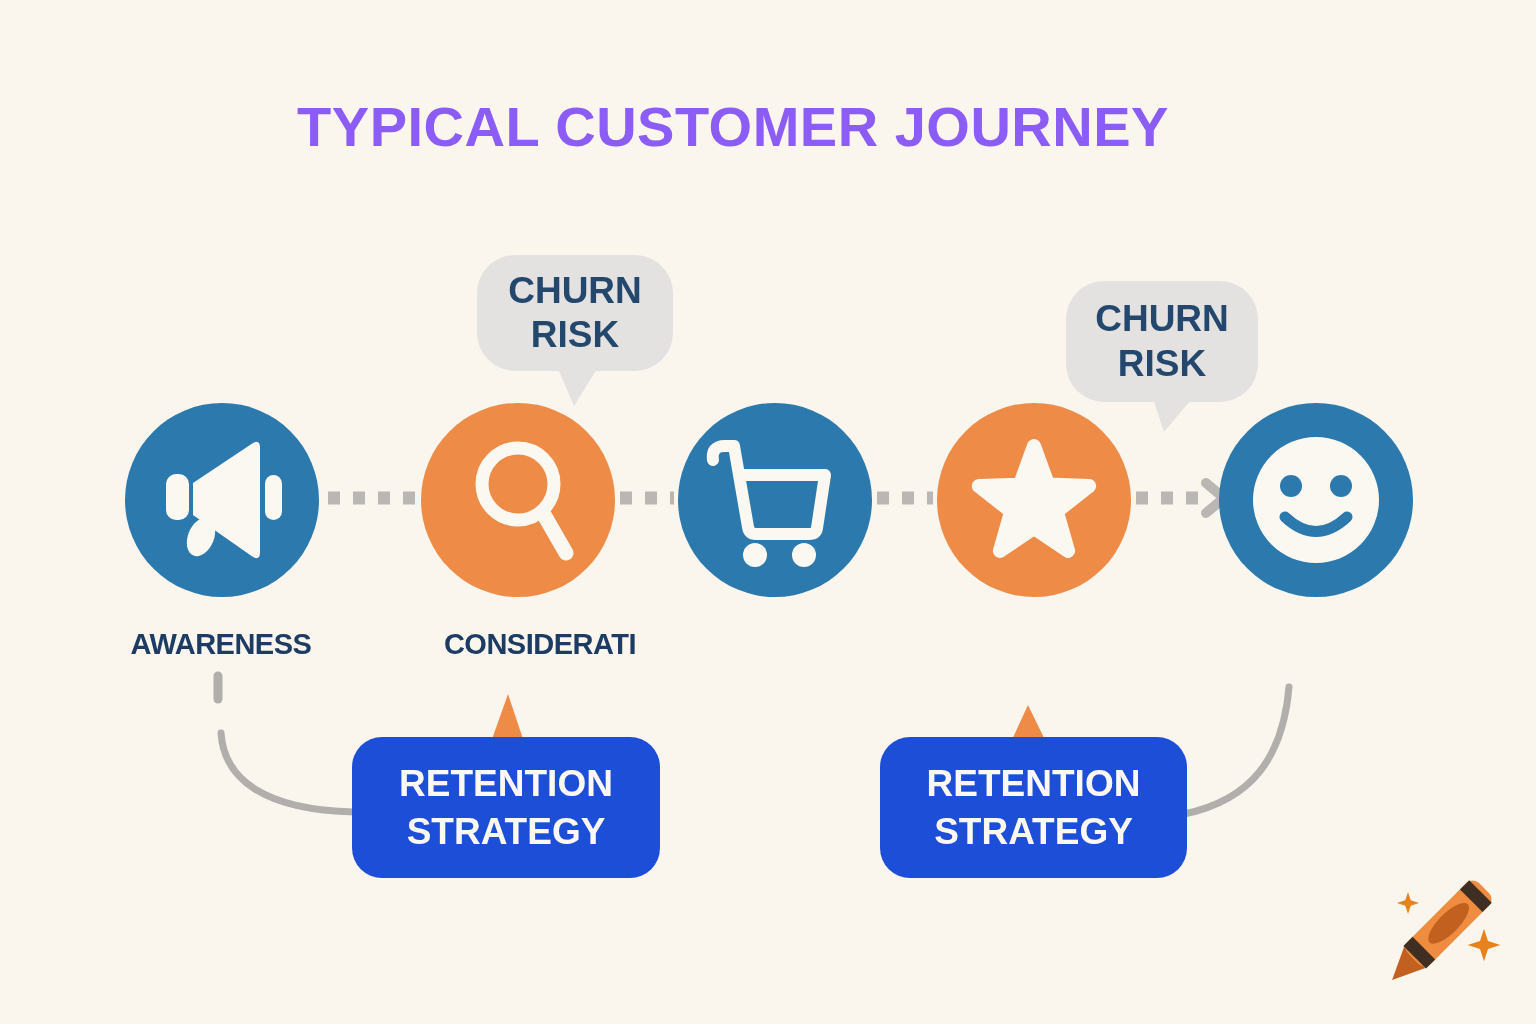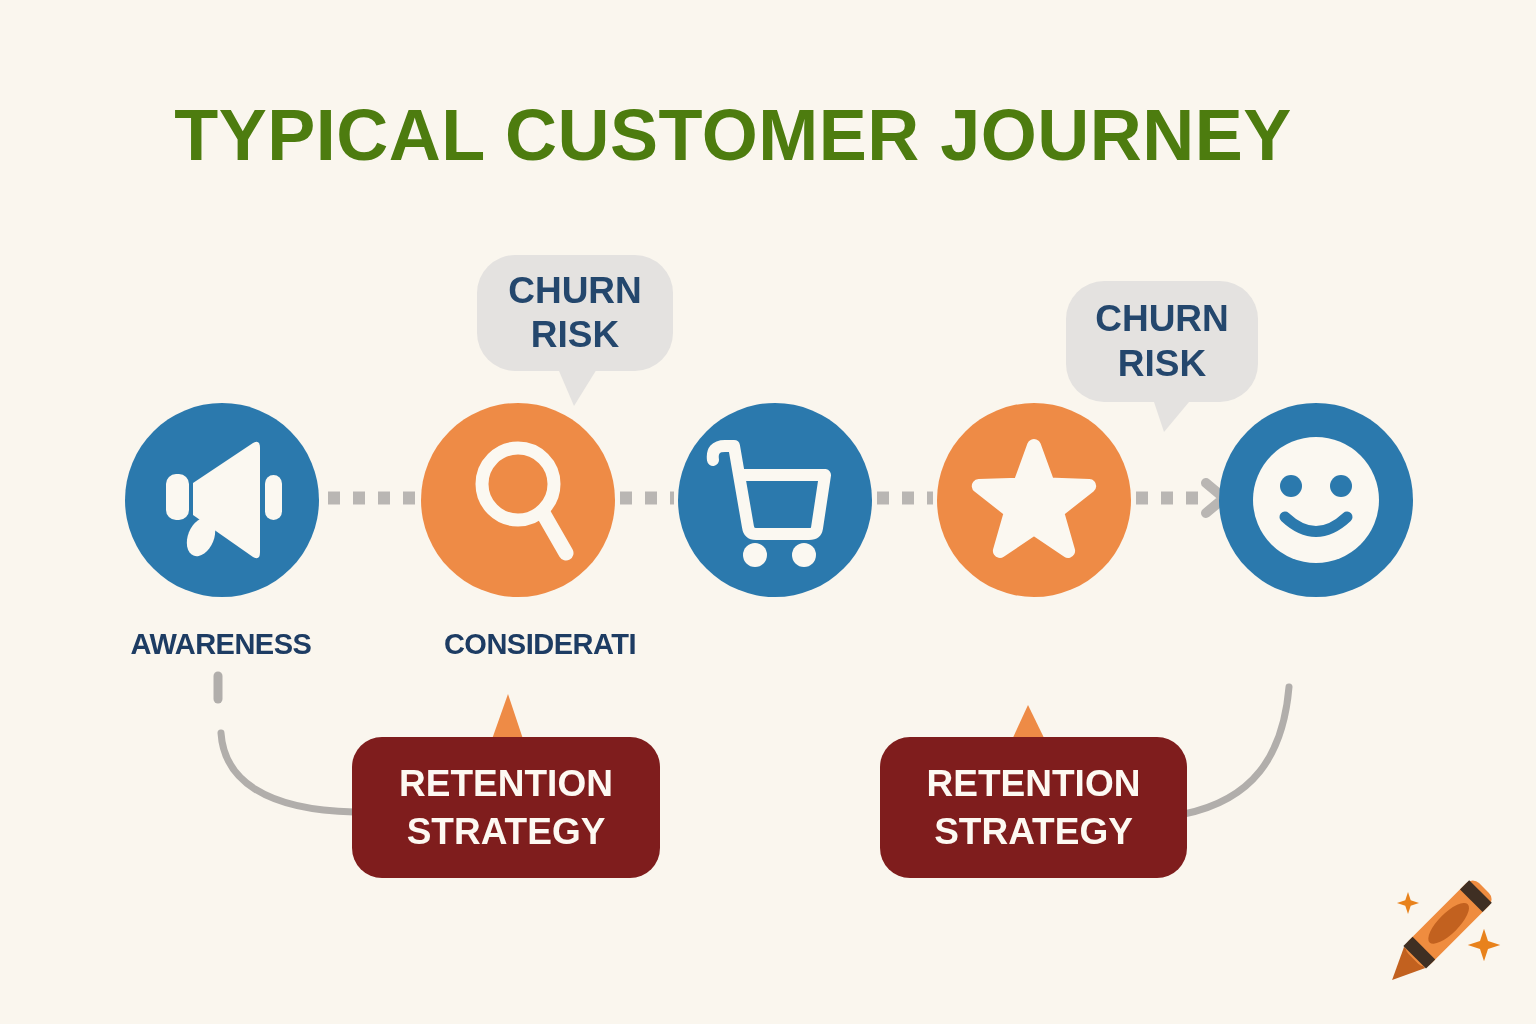--- a/index.html
+++ b/index.html
@@ -4,21 +4,21 @@
 <style>
   * { margin:0; padding:0; box-sizing:border-box; }
   html,body { background:#e9e6de; }
   .canvas {
     position:relative; width:1536px; height:1024px;
     background:#faf6ee; overflow:hidden;
     font-family:"Liberation Sans", sans-serif;
   }
   .title {
     position:absolute; left:733px; top:94px; transform:translateX(-50%);
-    font-size:72px; font-weight:bold; color:#4d7c0f;
+    font-size:56px; font-weight:bold; color:#8b5cf6;
     white-space:nowrap; letter-spacing:0.5px;
   }
   svg.overlay { position:absolute; left:0; top:0; pointer-events:none; }
   .circle {
     position:absolute; top:403px; width:194px; height:194px;
     border-radius:50%; display:flex; align-items:center; justify-content:center;
   }
   .blue   { background:#2b79ad; }
   .orange { background:#ee8b46; }
   .c1{left:125px} .c2{left:421px} .c3{left:678px} .c4{left:937px} .c5{left:1219px}
@@ -30,21 +30,21 @@
   .l1{left:221px} .l2{left:540px} .l3{left:774px} .l4{left:1035px} .l5{left:1317px}
   .bubble {
     position:absolute; background:#e4e2e0; border-radius:38px;
     color:#24476d; font-weight:bold; font-size:37px; line-height:1.2;
     display:flex; align-items:center; justify-content:center; text-align:center;
   }
   .bubble span { width:150px; }
   .bubble1 { left:477px; top:255px; width:196px; height:116px; }
   .bubble2 { left:1066px; top:281px; width:192px; height:121px; }
   .strategy {
-    position:absolute; background:#7f1d1d; border-radius:30px;
+    position:absolute; background:#1d4ed8; border-radius:30px;
     color:#fdf9f2; font-weight:bold; font-size:37px; line-height:1.28;
     display:flex; align-items:center; justify-content:center; text-align:center;
   }
   .strategy span { width:265px; }
   .s1 { left:352px; top:737px; width:308px; height:141px; }
   .s2 { left:880px; top:737px; width:307px; height:141px; }
 </style>
 </head>
 <body>
 

